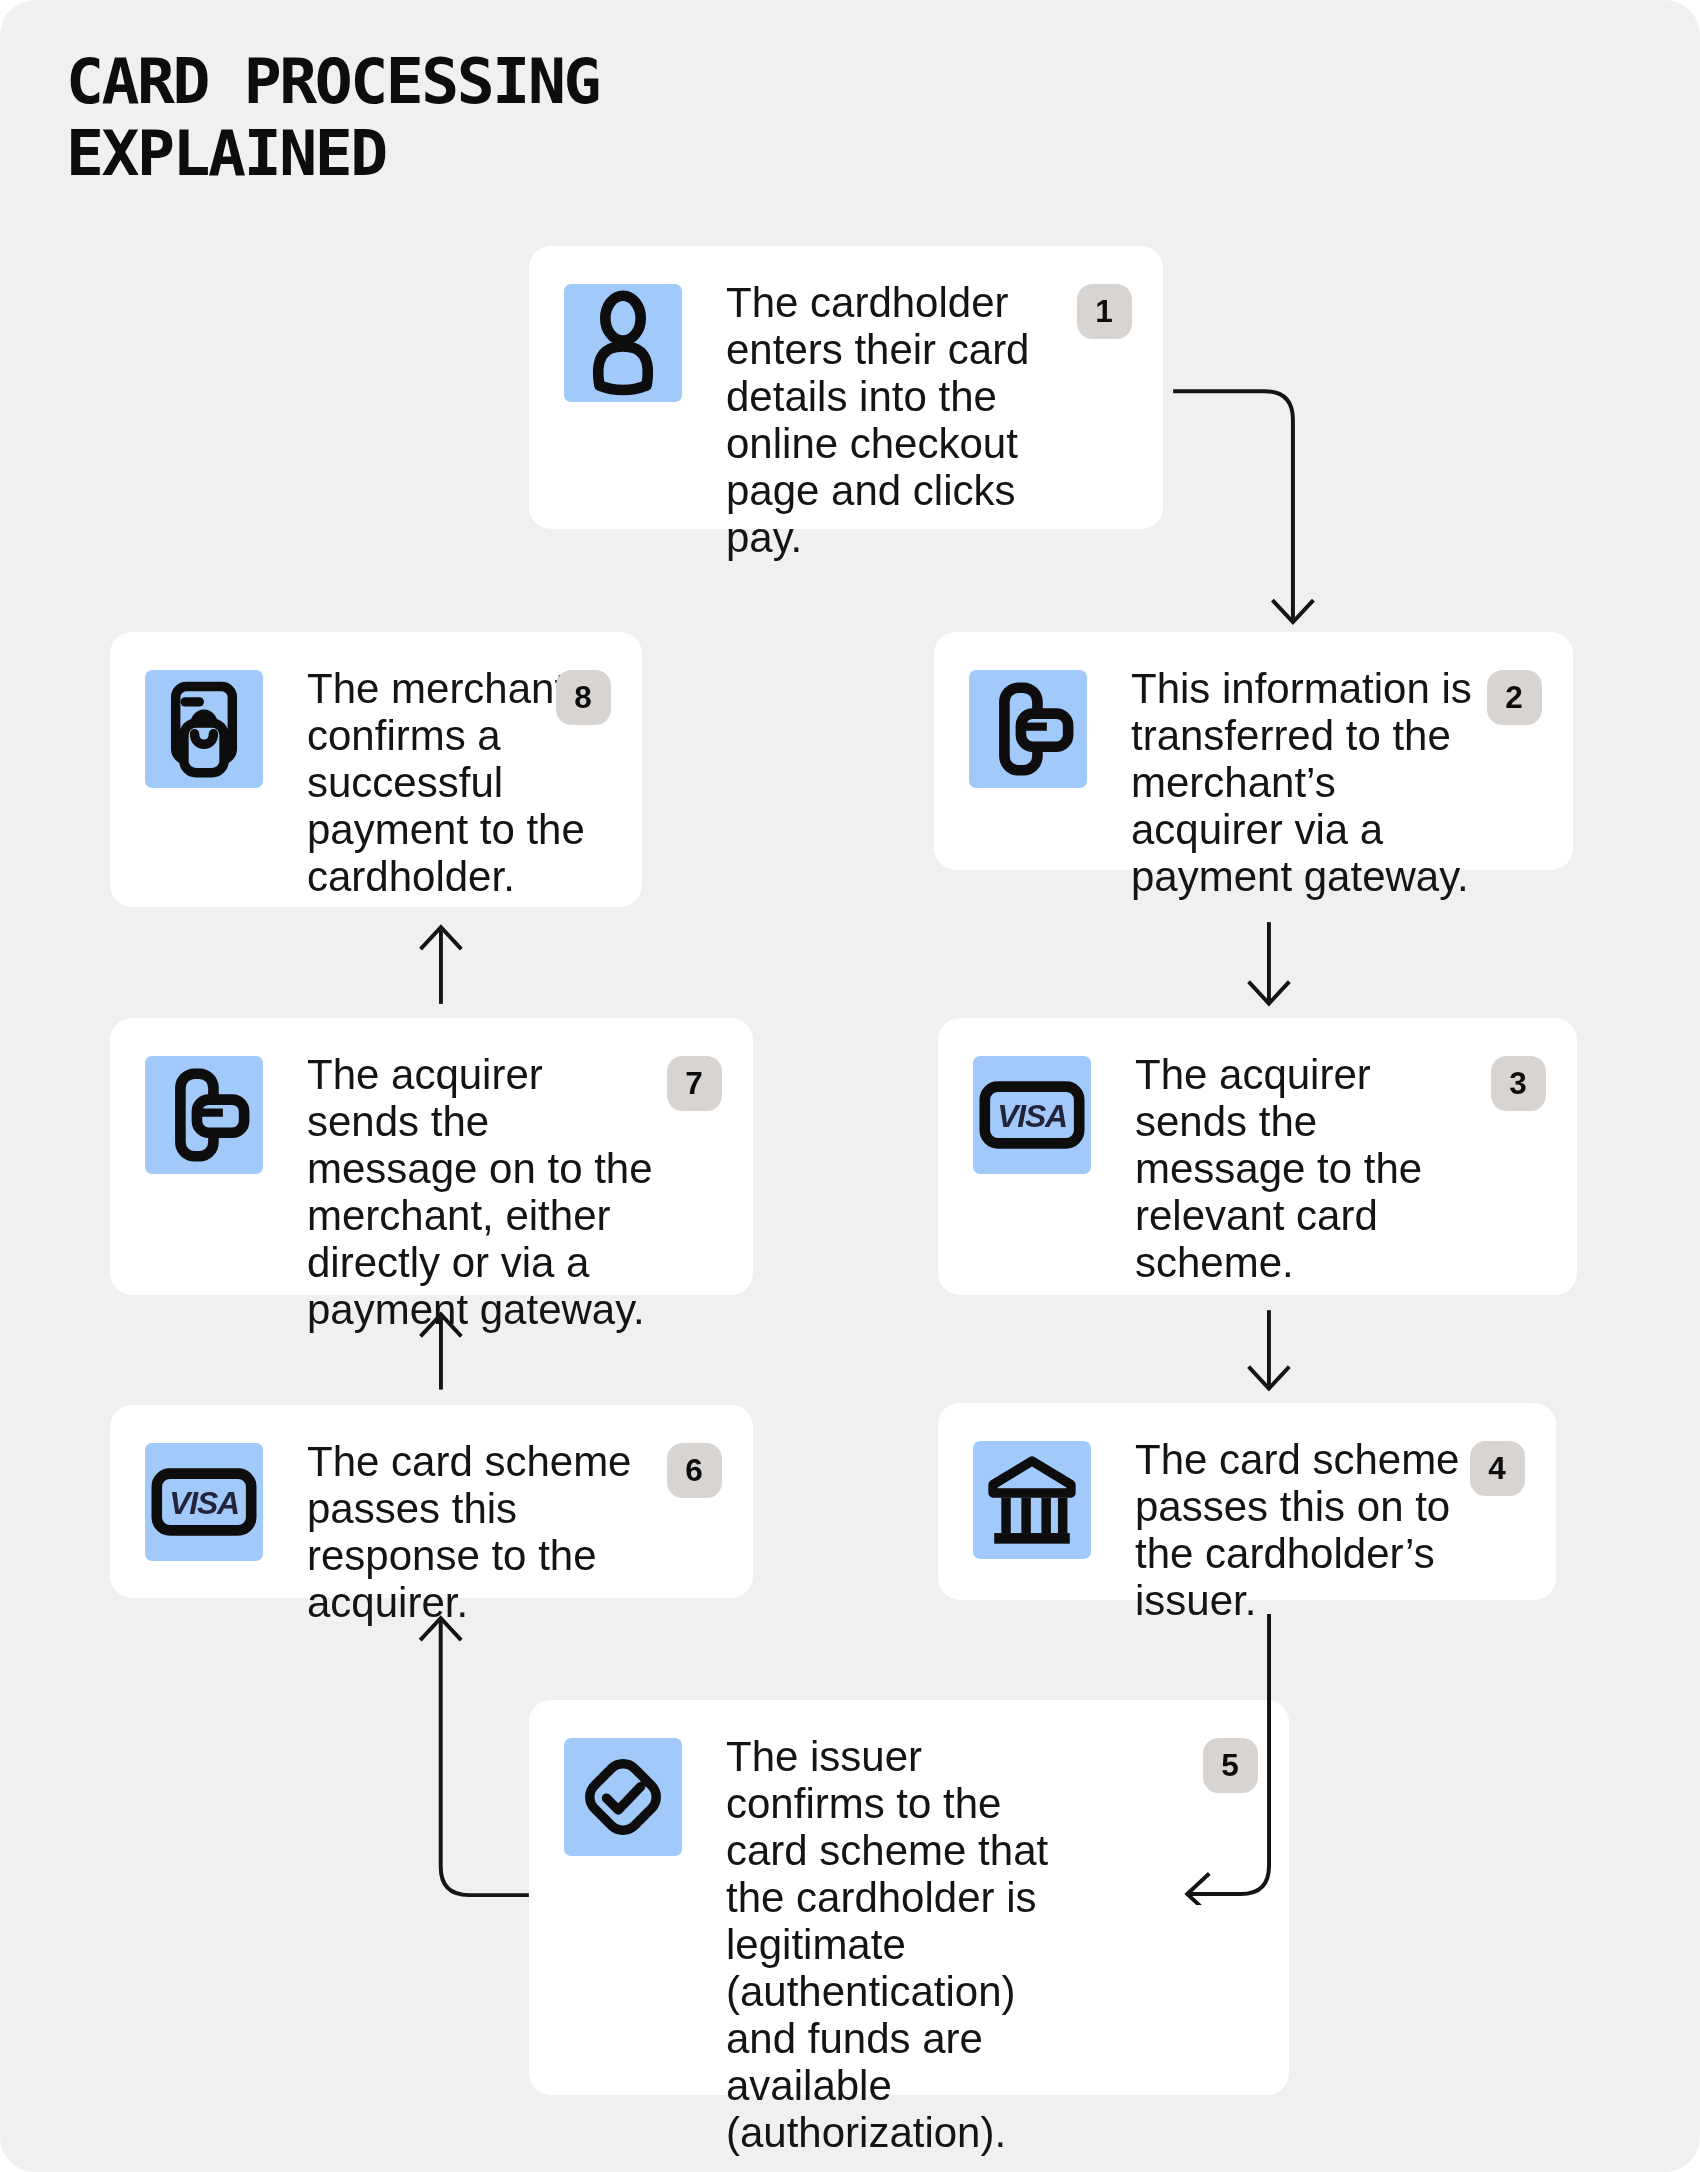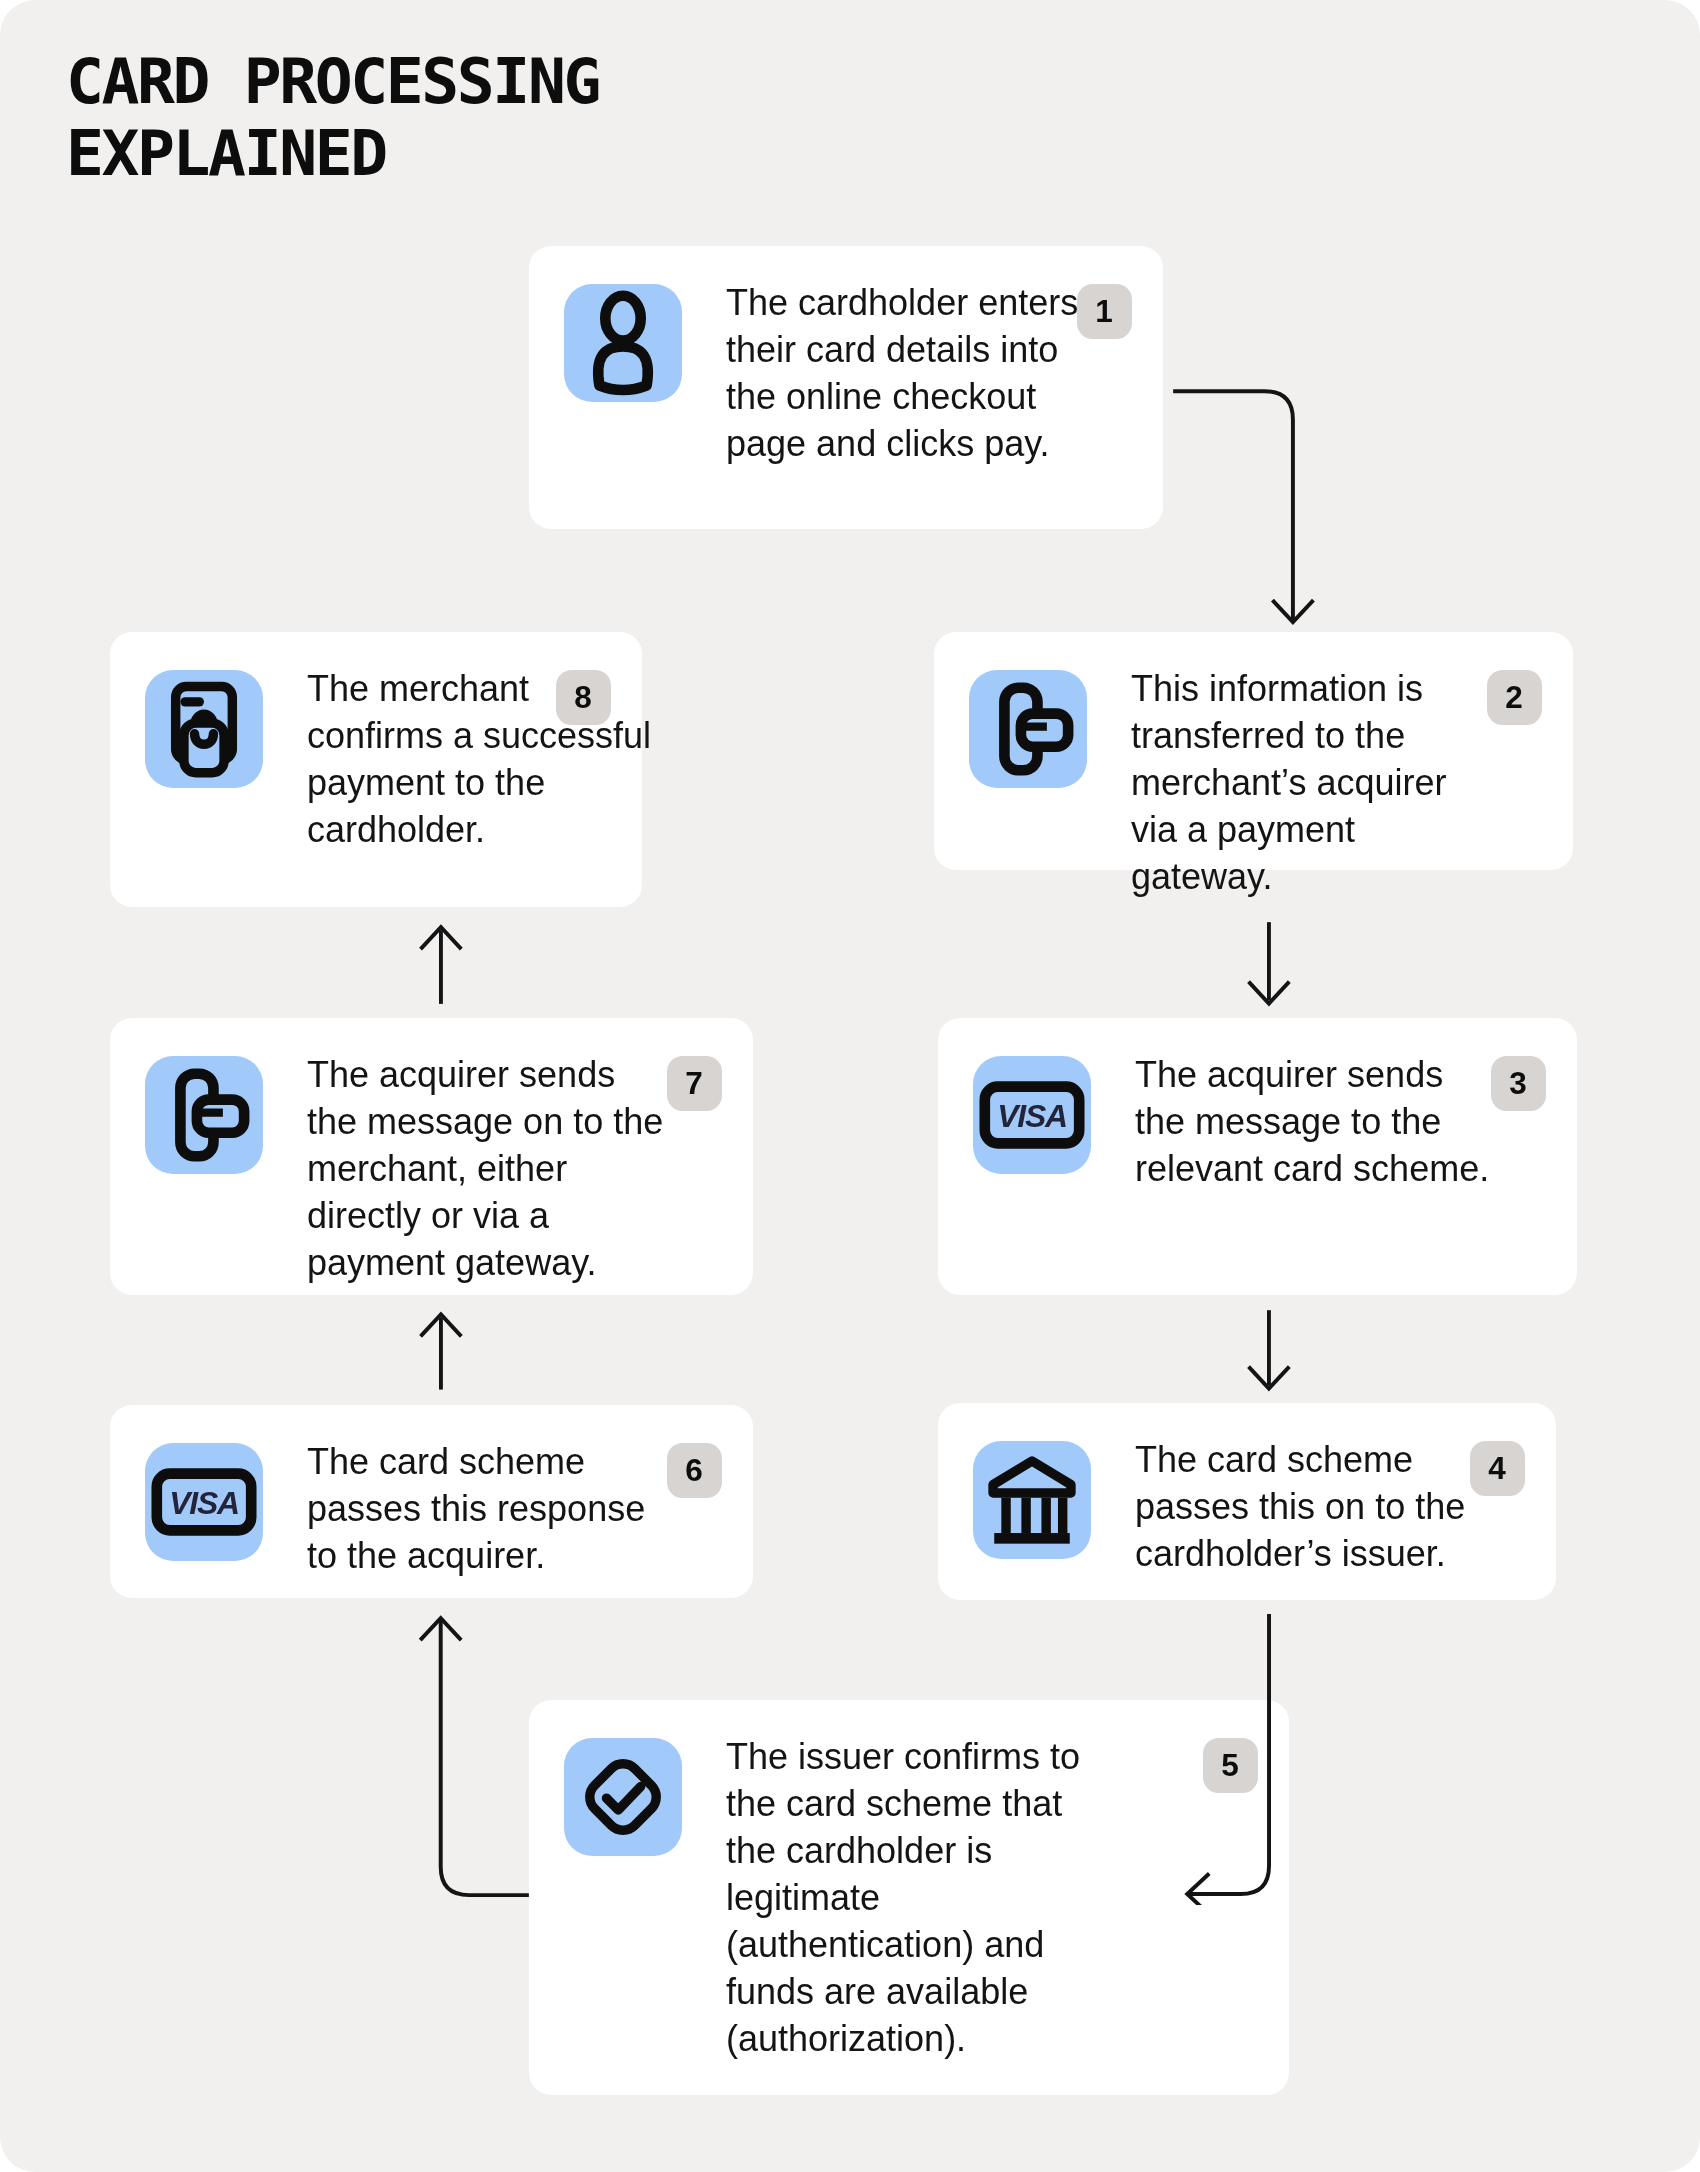--- a/index.html
+++ b/index.html
@@ -16,27 +16,27 @@
     position:absolute;left:66px;top:46px;
     font-family:"DejaVu Sans Mono", monospace;
     font-weight:700;font-size:63px;line-height:72px;
     letter-spacing:-2.4px;color:#0d0d0d;white-space:pre;
   }
   .card{
     position:absolute;background:#ffffff;border-radius:22px;
   }
   .tile{
     position:absolute;left:35px;top:38px;width:118px;height:118px;
-    background:#a1c9fa;border-radius:28px;
+    background:#a1c9fa;border-radius:7px;
     display:flex;align-items:center;justify-content:center;
   }
   .tile svg{width:118px;height:118px;display:block;}
   .step-text{
     position:absolute;left:197px;top:33px;width:358px;
-    font-size:36px;line-height:47px;color:#141414;
+    font-size:42px;line-height:47px;color:#141414;
   }
   .badge{
     position:absolute;right:31.5px;top:38px;width:55px;height:55px;
     background:#d8d4d1;border-radius:15.7px;
     display:flex;align-items:center;justify-content:center;
     font-size:31.5px;font-weight:700;color:#0d0d0d;
   }
   .arrow{position:absolute;}
   .arrow path, .arrow line{stroke:#141414;stroke-width:5;fill:none;}
   

